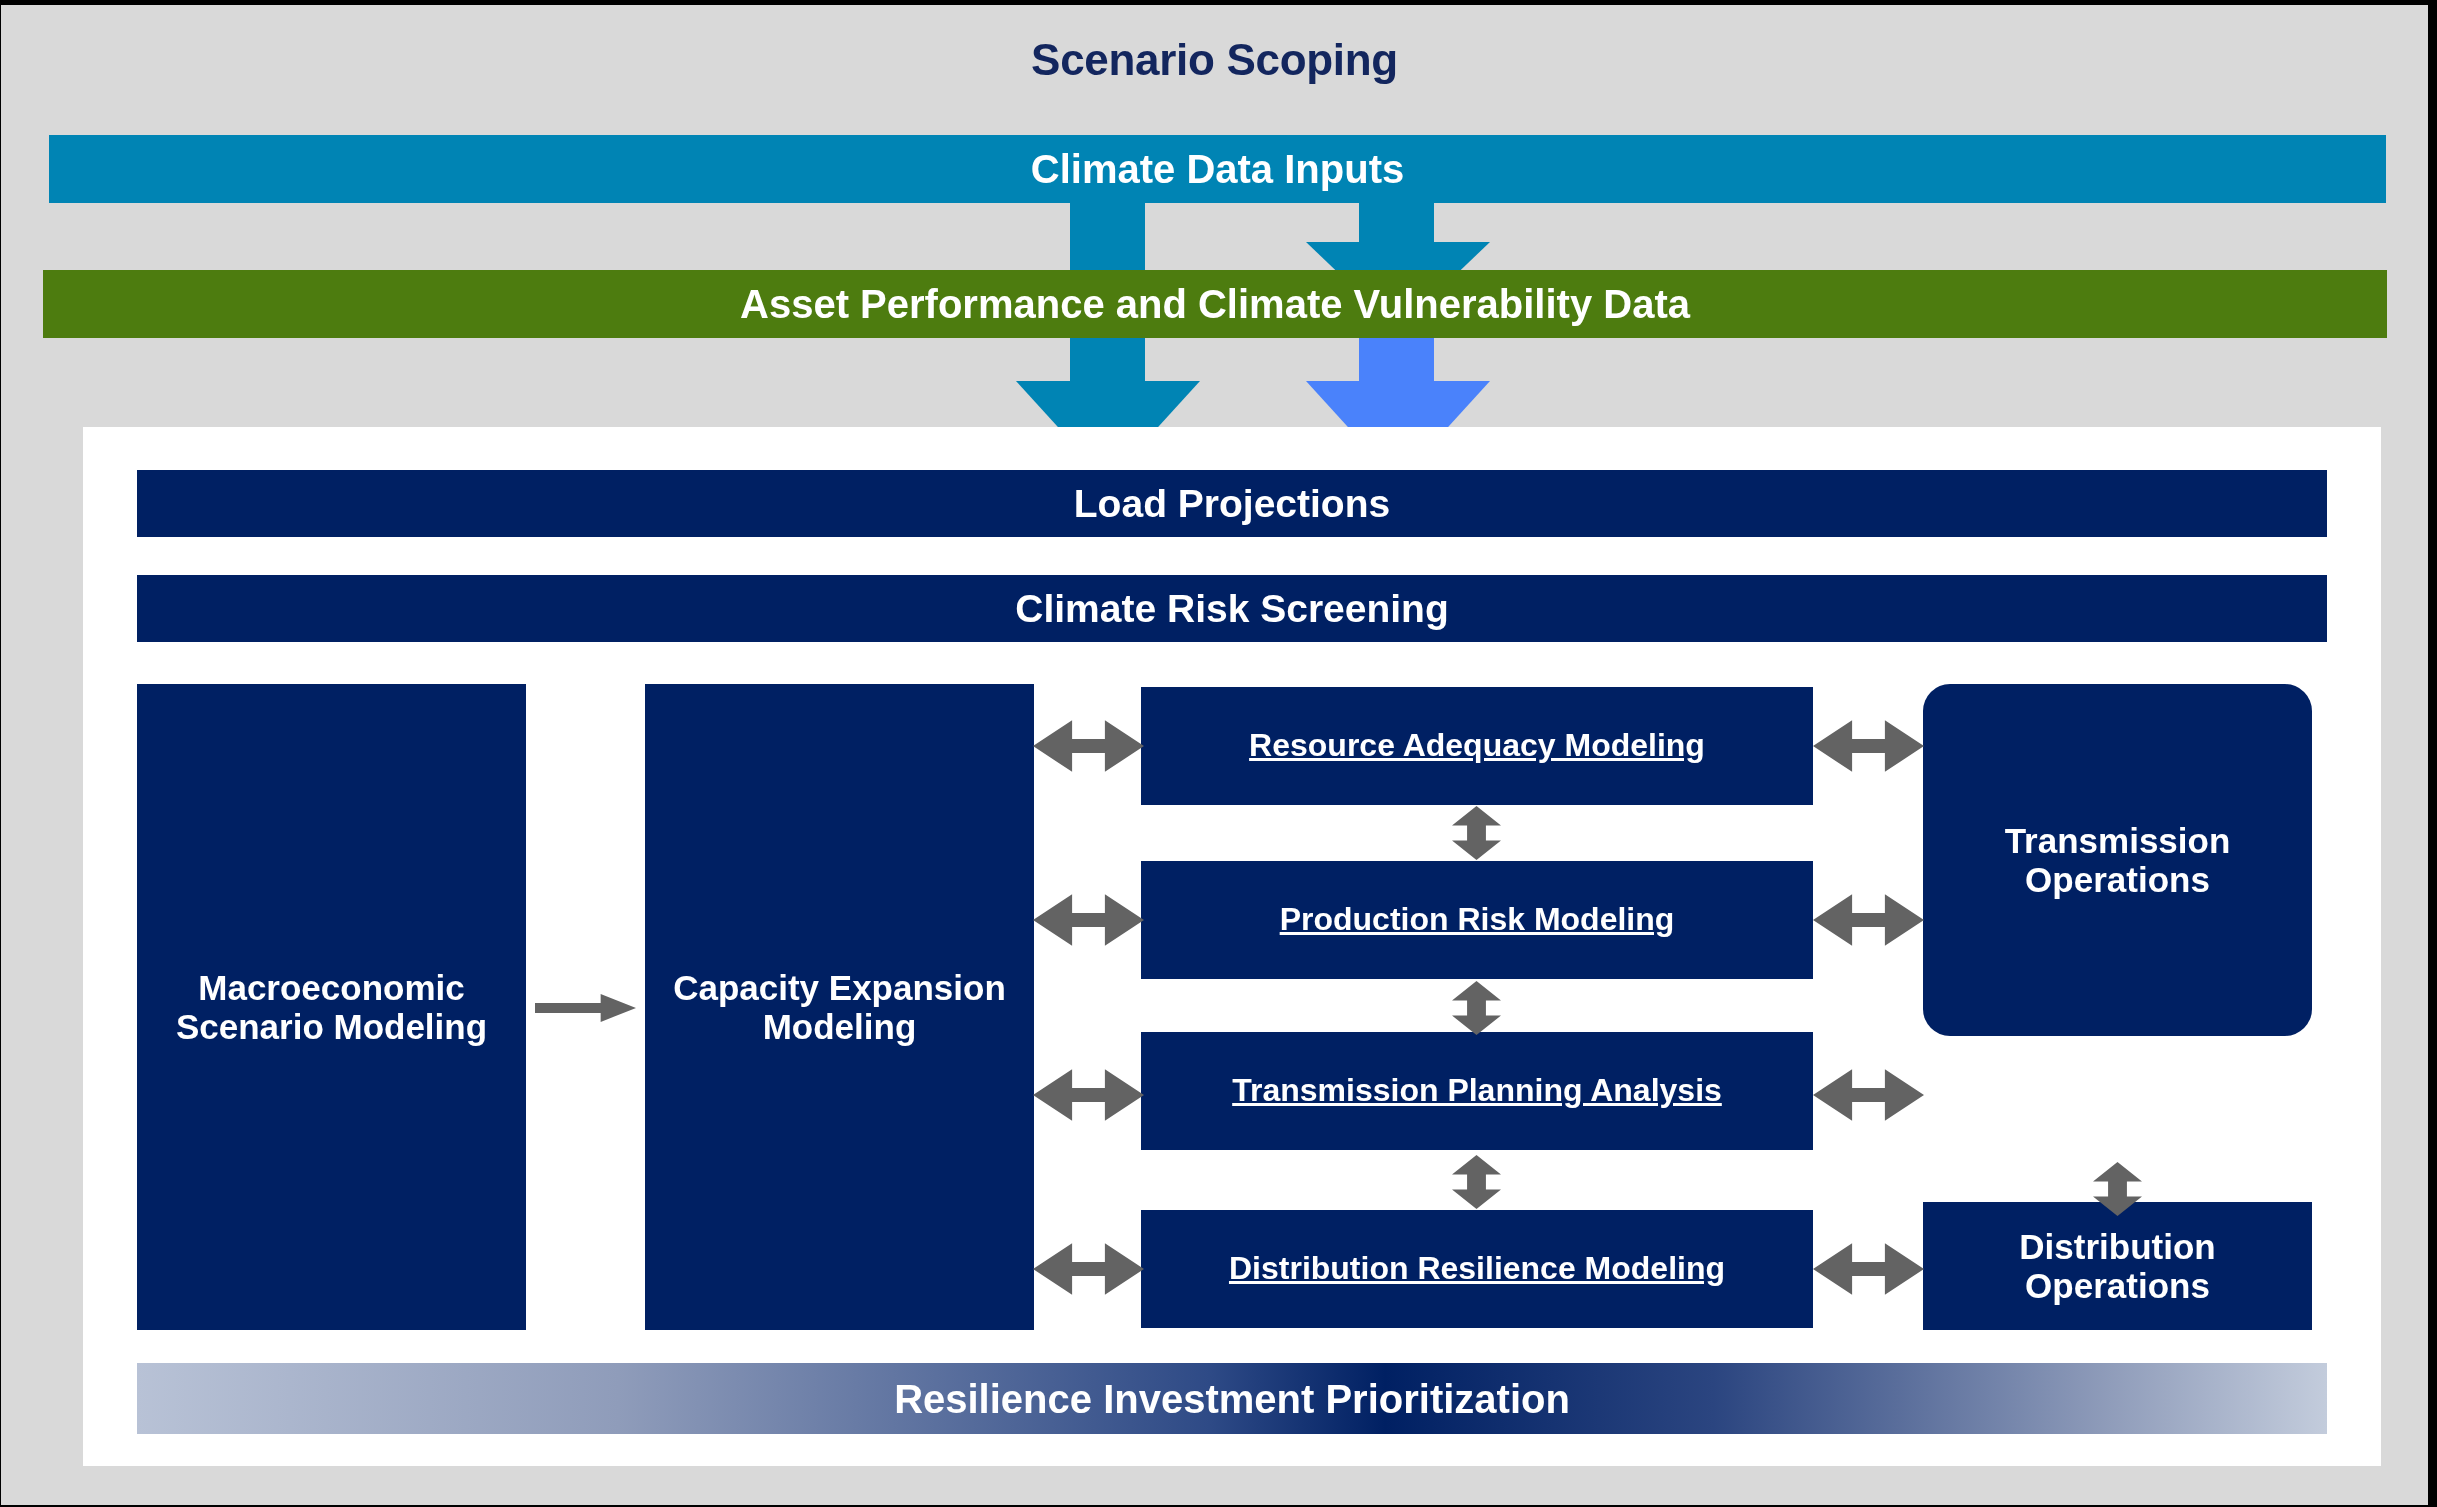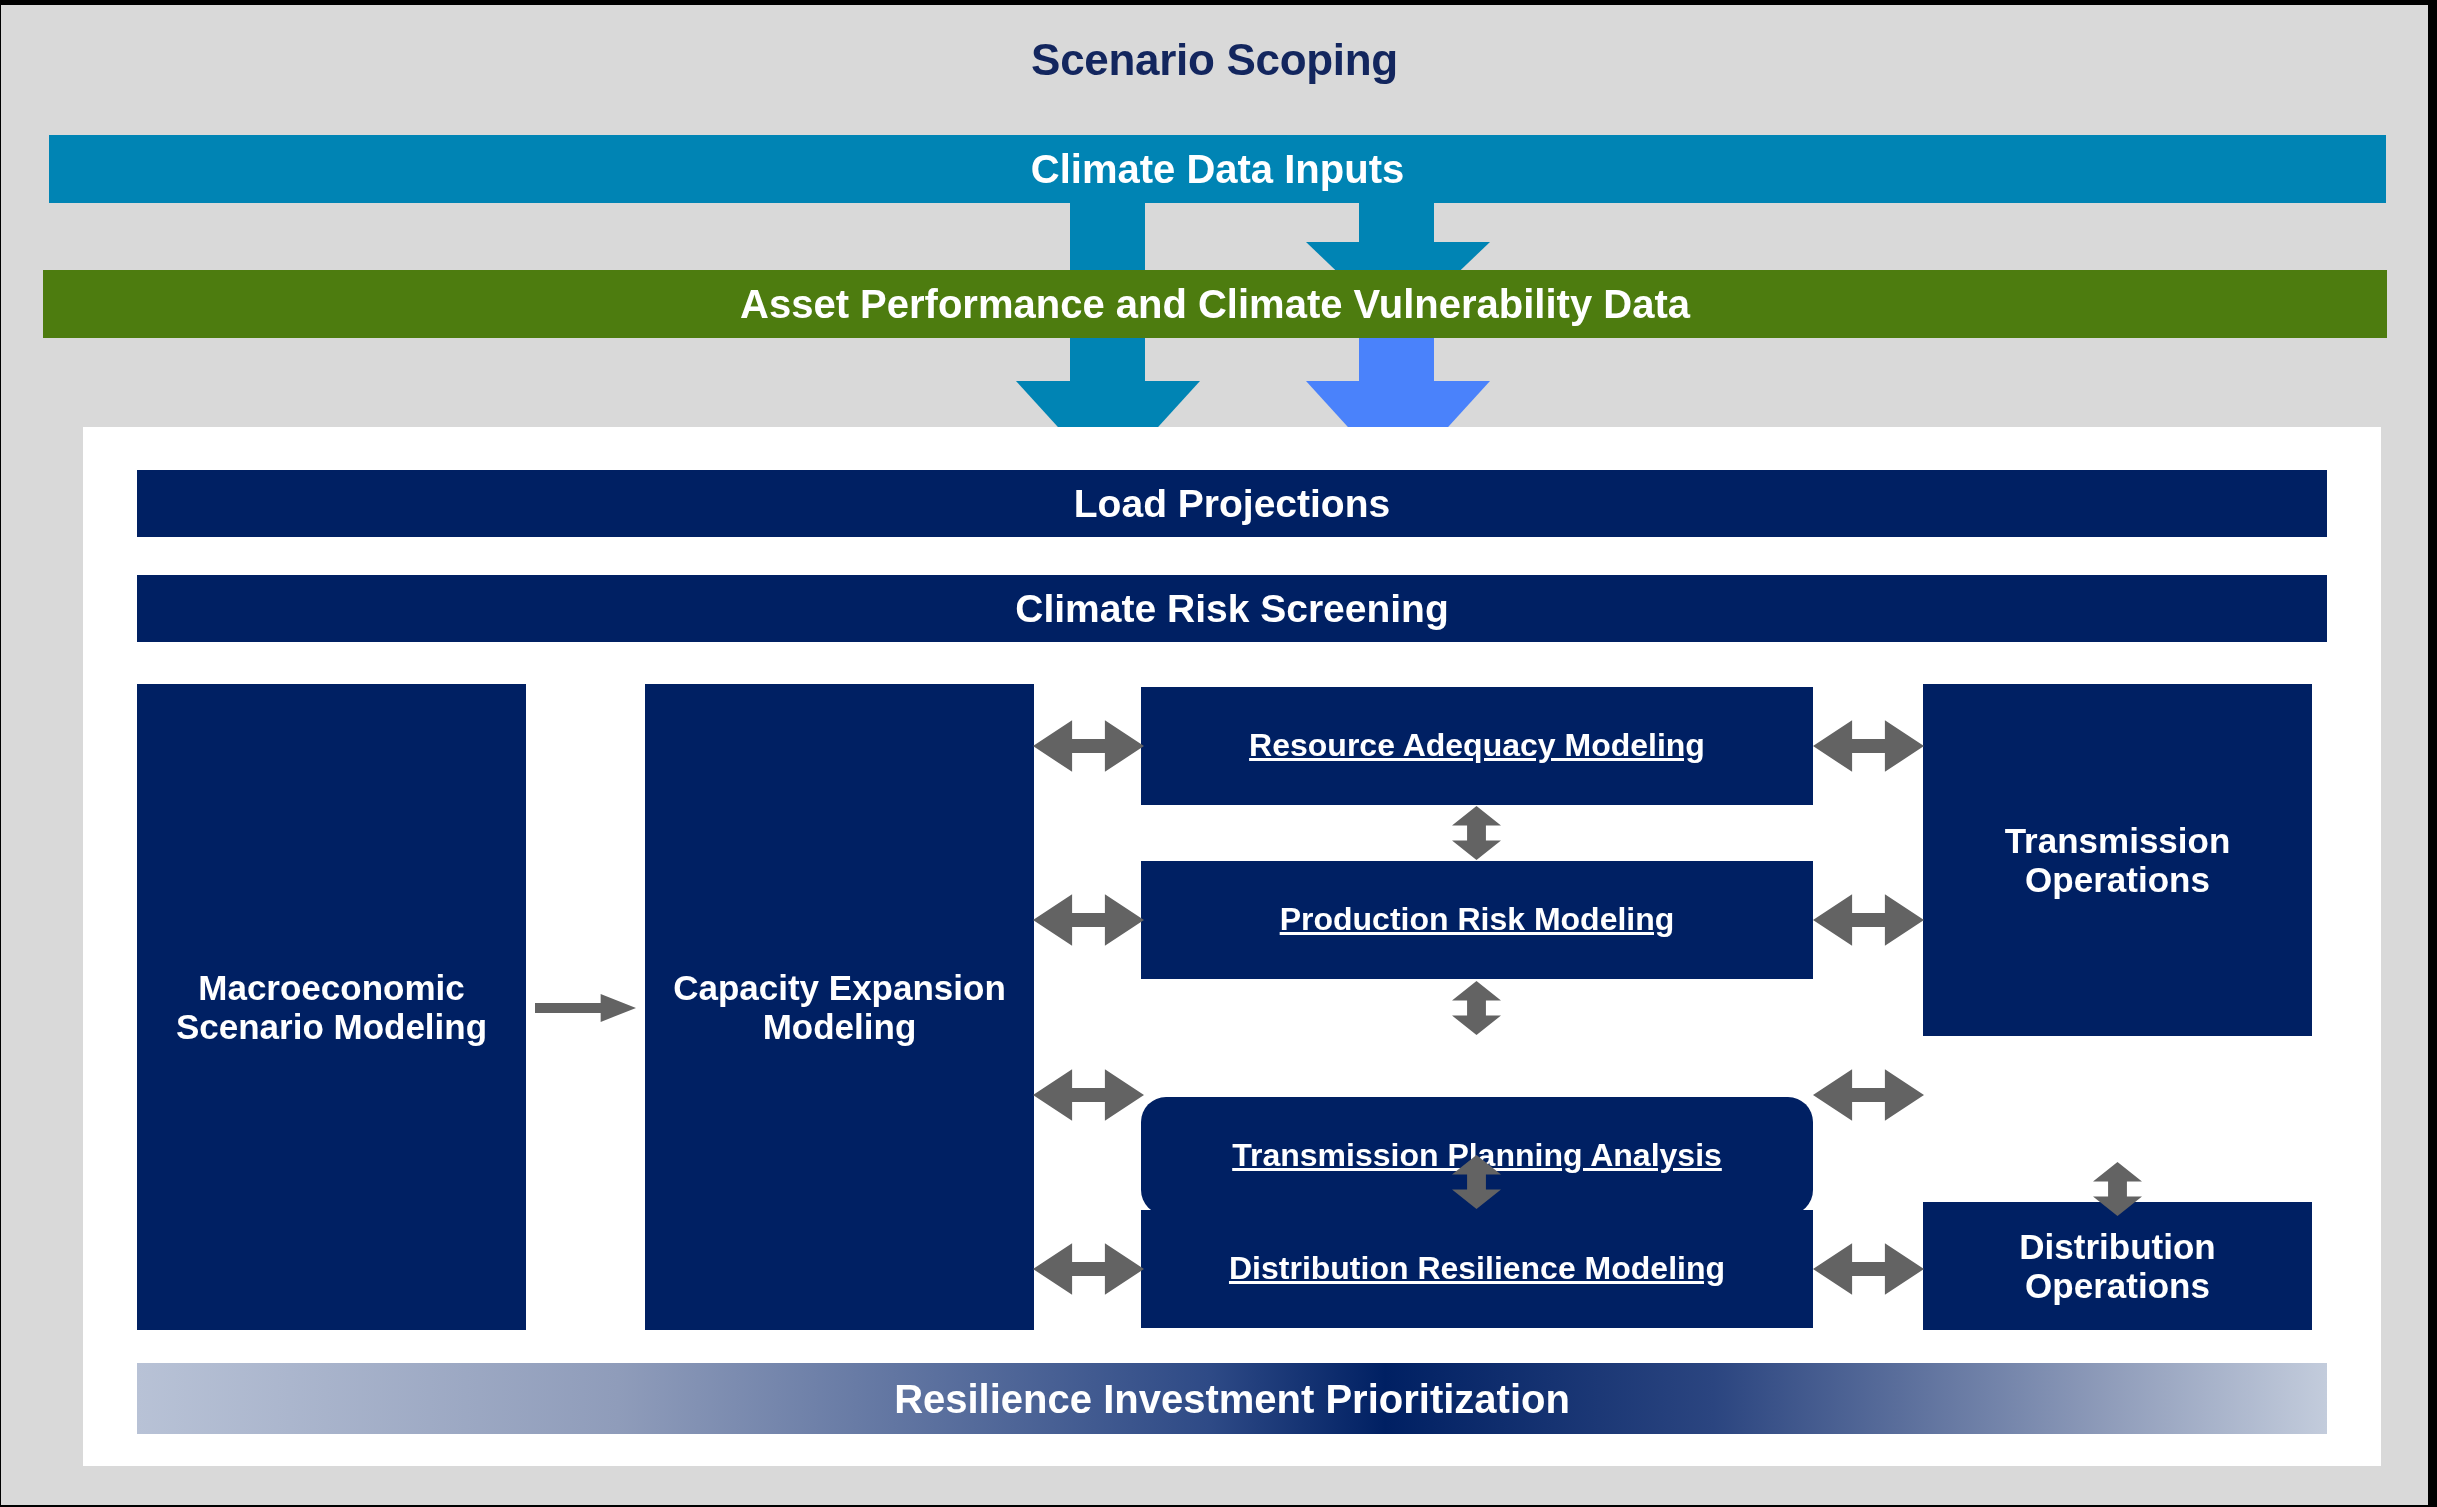--- a/index.html
+++ b/index.html
@@ -135,27 +135,27 @@
     left:534px; top:989px; width:101px; height:28px; z-index:13;
   }
 
   
   .mid-box{
     left:1140px; width:672px; height:118px;
     font-size:32px; z-index:12;text-decoration:underline;
   }
   #resource-adequacy{ top:682px; }
   #production-cost{   top:856px; }
-  #transmission-plan{ top:1092px;border-radius:25px; }
+  #transmission-plan{ top:1027px; }
   #distribution-res{  top:1205px; }
 
   
   #transmission-ops{
     left:1922px; top:679px; width:389px; height:352px;
-    font-size:35px; z-index:12; padding:0 21px;
+    font-size:35px; z-index:12; padding:0 21px;border-radius:27px;
   }
   #distribution-ops{
     left:1922px; top:1197px; width:389px; height:128px;
     font-size:35px; z-index:12; padding:0 12.6px;
   }
 
   
   .dbl-h{ z-index:13; }
   .dbl-v{ z-index:13; }
 

